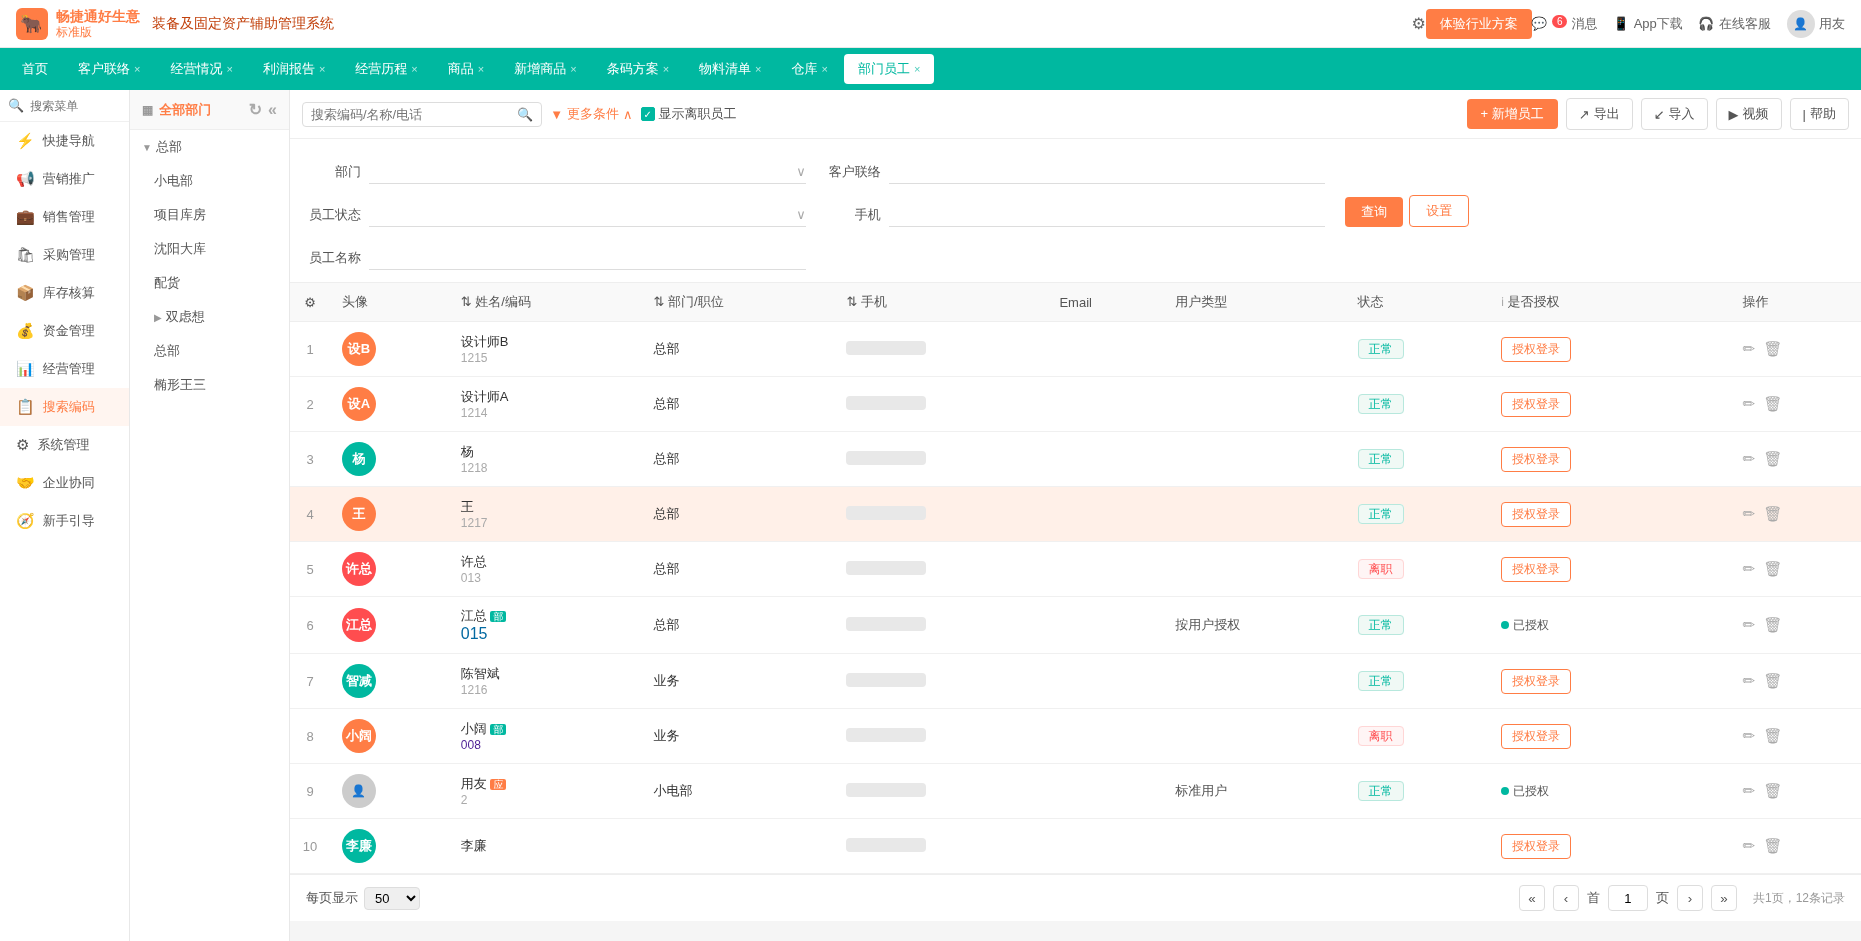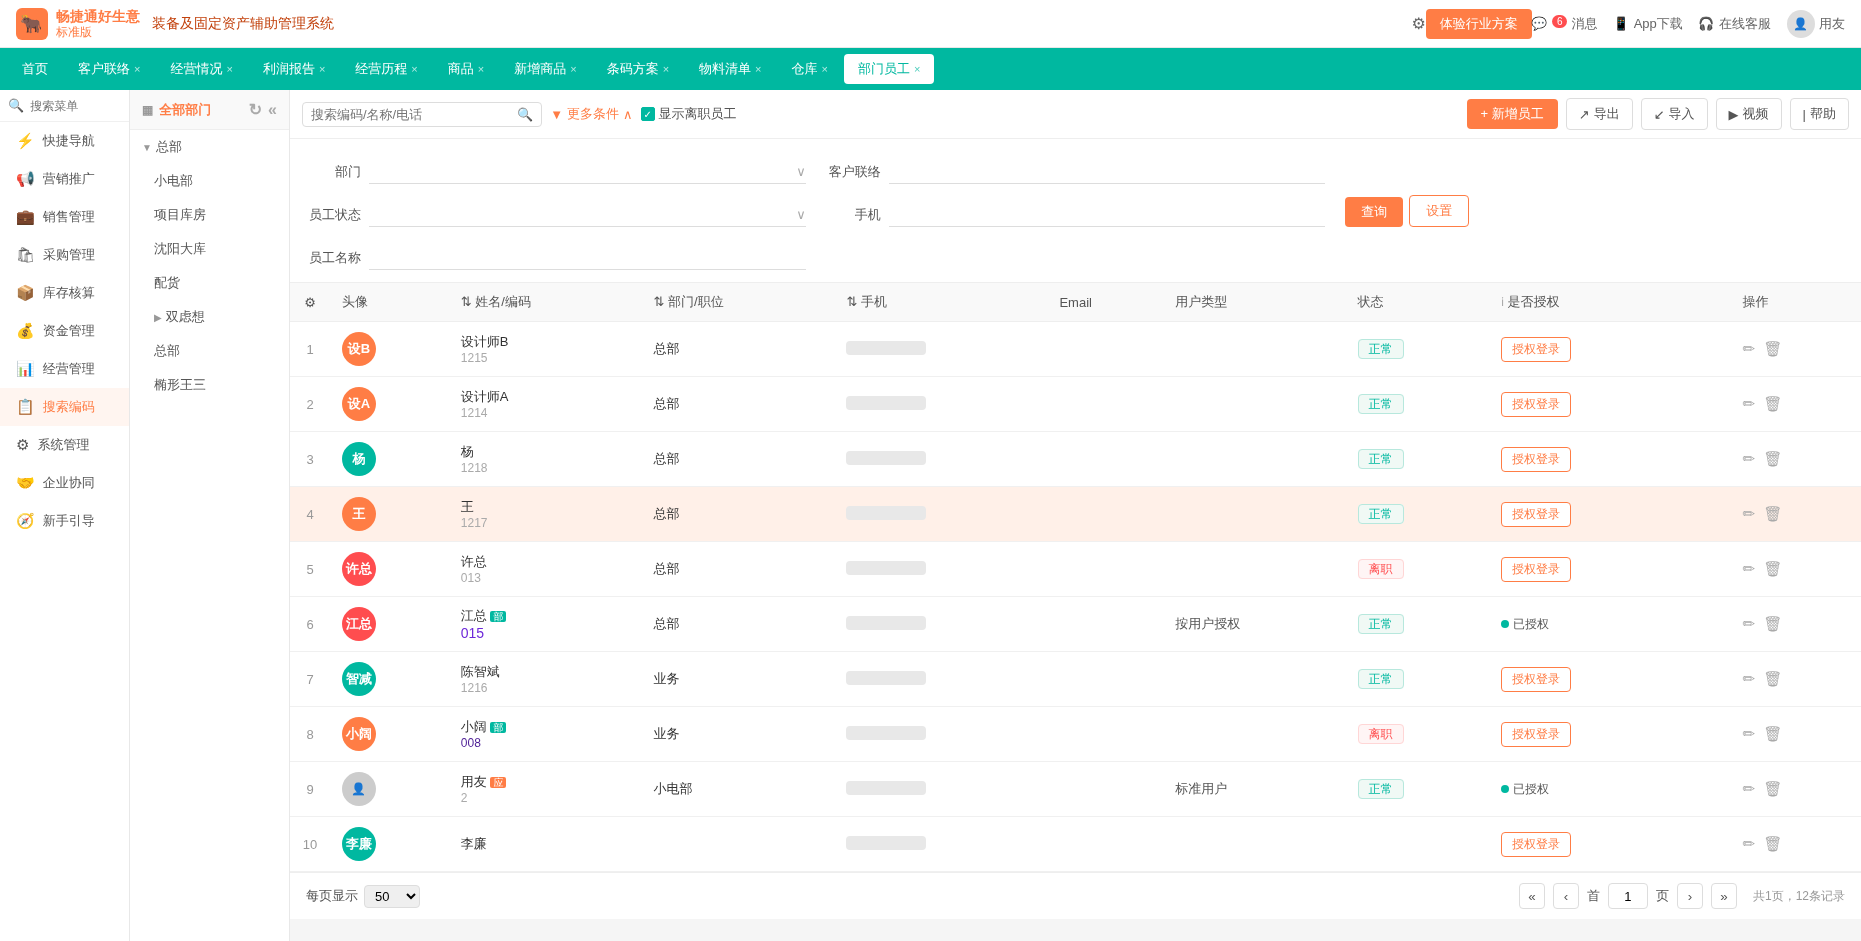--- a/index.html
+++ b/index.html
@@ -712,21 +712,21 @@
       </div>
     </td>
   </tr>
             <tr>
     <td style="text-align:center;color:#999;">6</td>
     <td>
                 <div class="avatar-circle" style="background:#ff4d4f;">江总</div>
               </td>
     <td>
       <div style="font-size:13px;color:#333;">江总 <span style="background:#00b8a0;color:white;border-radius:2px;padding:0 3px;font-size:10px;">部</span></div>
-      <div style="font-size:14px;color:#6d28d9;">015</div>
+      <div style="font-size:16px;color:#0369a1;">015</div>
     </td>
     <td>总部</td>
     <td><span class="phone-blur"></span></td>
     <td></td>
     <td style="color:#555;font-size:13px;">按用户授权</td>
     <td><span class="status-normal">正常</span></td>
     <td>
                 <div class="authorized-dot"><span class="dot-green"></span>已授权</div>
               </td>
     <td></td>

